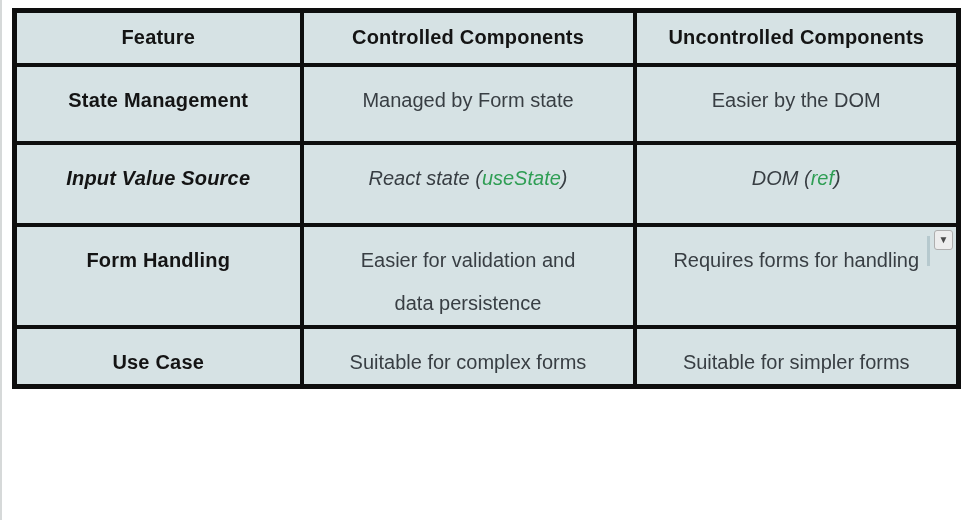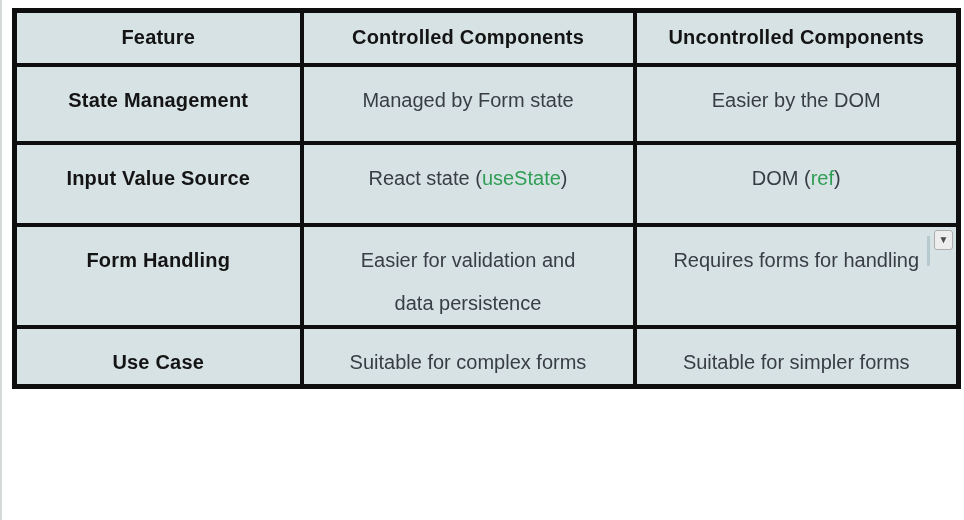--- a/index.html
+++ b/index.html
@@ -18,21 +18,21 @@
   table.cmp{position:absolute;left:12px;top:8px;width:944px;table-layout:fixed;
     border-collapse:collapse;background:var(--table-background);
     border:5px solid var(--border);}
   th,td{border:4px solid var(--border);text-align:center;overflow:hidden;}
   th{font-size:20px;font-weight:bold;color:var(--heading-text);vertical-align:middle;
     letter-spacing:.2px;}
   td{font-size:20px;color:var(--text);vertical-align:top;padding-top:12px;line-height:43px;}
   td.feature{font-weight:bold;color:var(--heading-text);letter-spacing:.2px;}
   tr.r-head{height:54px;}
   tr.r1{height:78px;margin-top:48px;}
-  tr.r2{height:82px;}
+  tr.r2{height:82px;font-style:italic;}
   tr.r3{height:102px;}
   tr.r4{height:96px;}
   tr.r5{height:55px;margin-top:48px;}
   .line{display:block;}
   .green{color:var(--accent-green);}
   td.pos-rel{position:relative;}
   .dropdown-btn{position:absolute;top:3px;right:3px;width:17px;height:18px;
     background:#ededed;border:1px solid #aeaeae;border-radius:3px;
     display:flex;align-items:center;justify-content:center;
     font-family:"Liberation Sans", sans-serif;}

